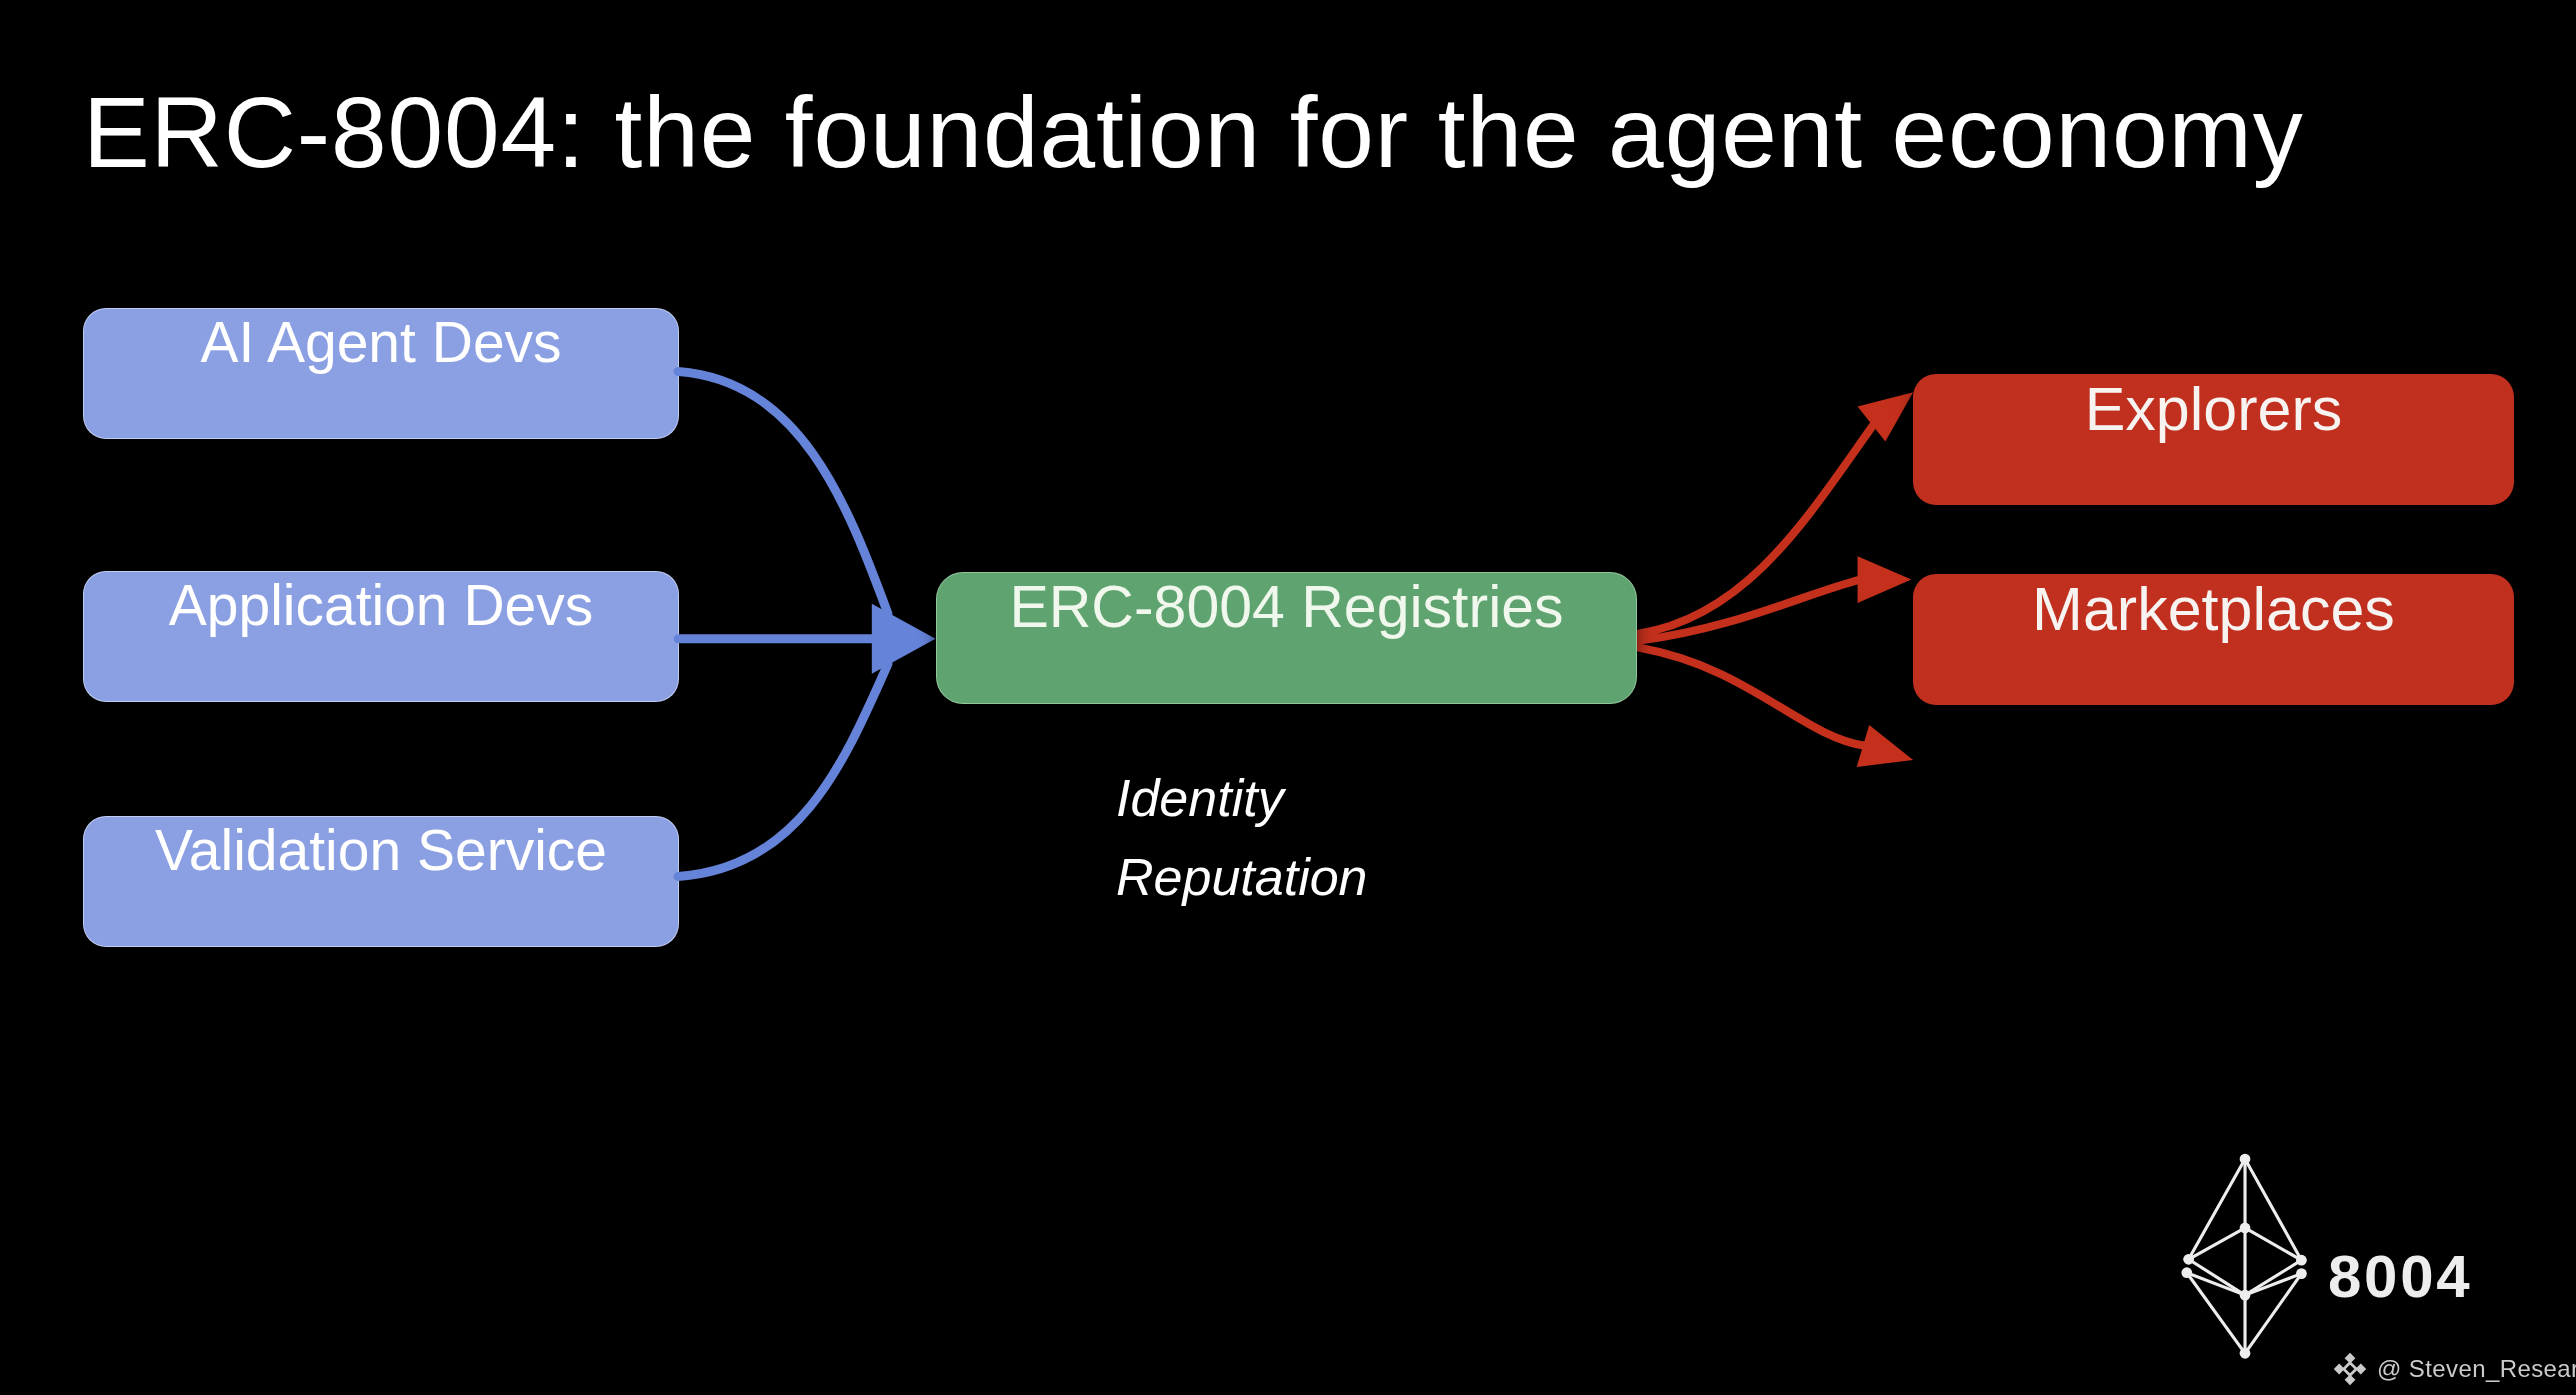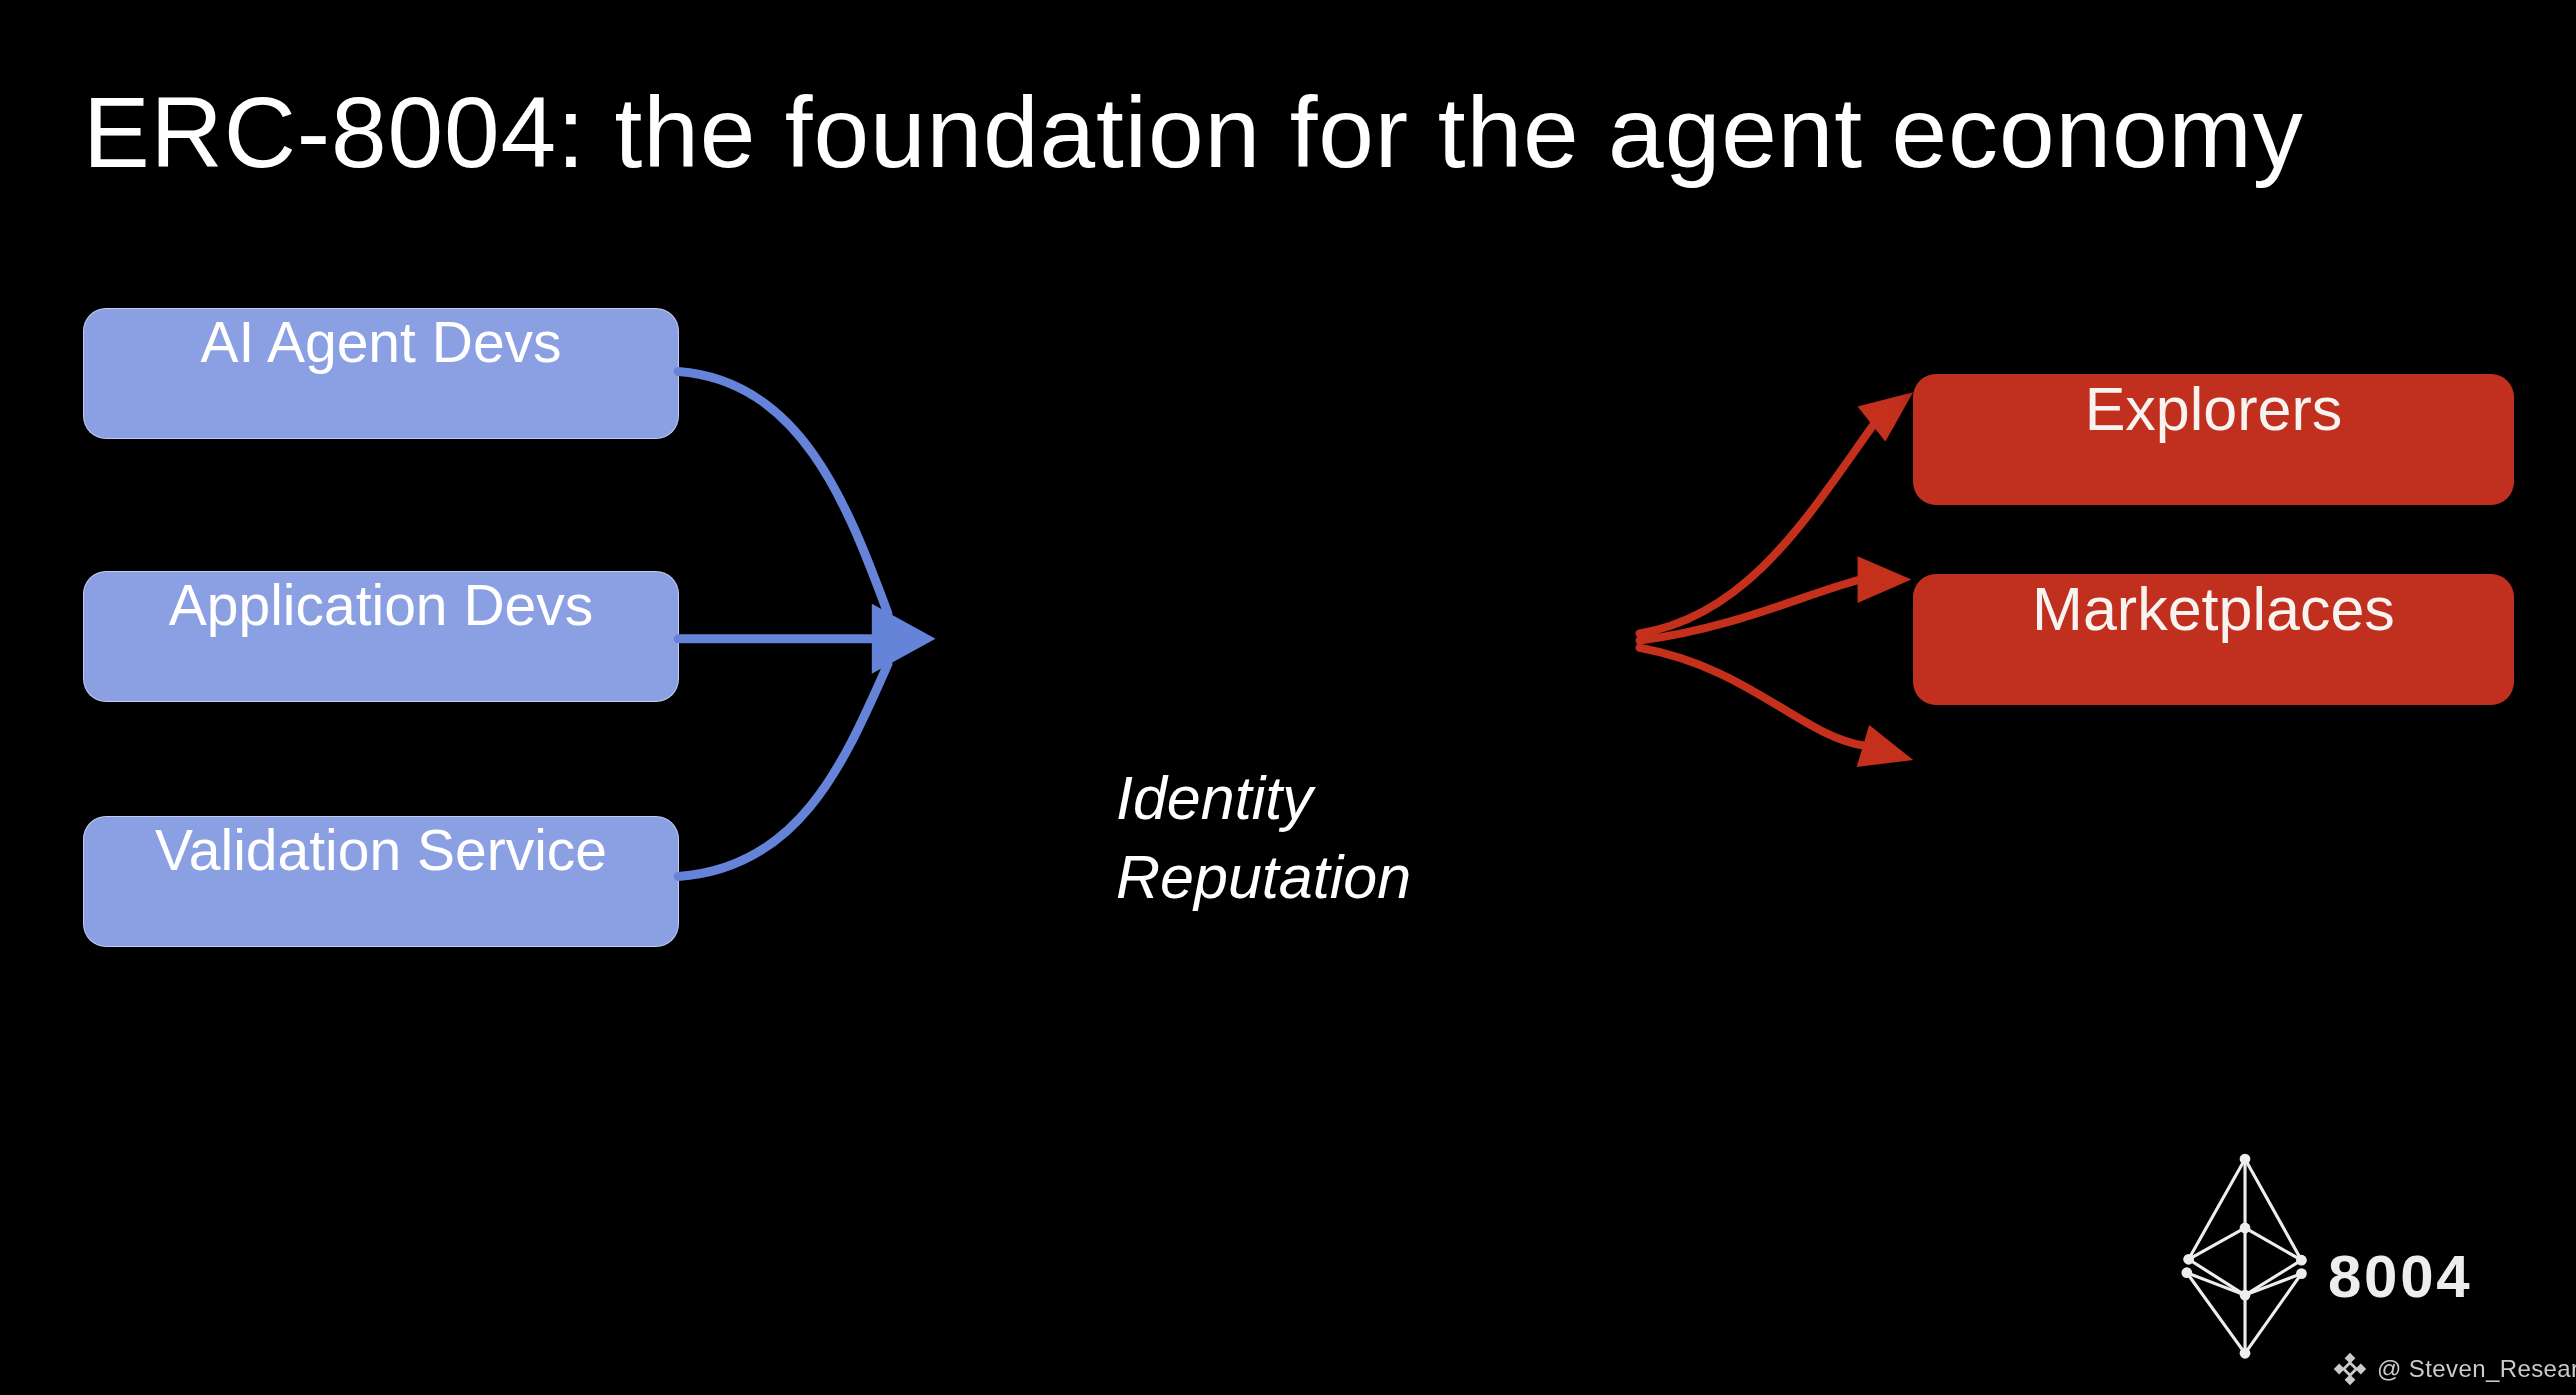--- a/index.html
+++ b/index.html
@@ -76,21 +76,21 @@
   #source-2 { top: 816px; }
   #consumer-0 { top: 327px; }
   #consumer-1 { top: 527px; }
   #consumer-2 { top: 724px; }
 
   .functions {
     position: absolute;
     left: 1116px;
     top: 759px;
     color: #fff;
-    font-size: 61px;
+    font-size: 52px;
     font-style: italic;
     line-height: 79px;
     white-space: nowrap;
   }
   .arrows-layer {
     position: absolute;
     left: 0;
     top: 0;
   }
   .logo-icon {
@@ -152,20 +152,23 @@
     <g fill="none" style="stroke:var(--consumer-arrow,#c5301d)" stroke-width="9" stroke-linecap="round">
       <path d="M 1828 706 C 1950 686 2018 572 2089 473"></path>
       <path d="M 1828 714 C 1935 700 2012 662 2074 646"></path>
       <path d="M 1828 722 C 1950 744 2008 820 2078 831"></path>
       <polygon points="2133,437 2102,492 2071,453" style="fill:var(--consumer-arrow,#c5301d)" stroke="none"></polygon>
       <polygon points="2131,646 2071,620 2071,672" style="fill:var(--consumer-arrow,#c5301d)" stroke="none"></polygon>
       <polygon points="2133,847 2070,855 2084,808" style="fill:var(--consumer-arrow,#c5301d)" stroke="none"></polygon>
     </g>
   </svg>
 
+  <div class="box center-box">
+    <span>ERC-8004 Registries</span>
+  </div>
 
   <div class="functions">
     <div>Identity</div>
     <div>Reputation</div>
   </div>
 
   <div class="box consumer" id="consumer-0">
     <span>Explorers</span>
   </div>
   <div class="box consumer" id="consumer-1">

